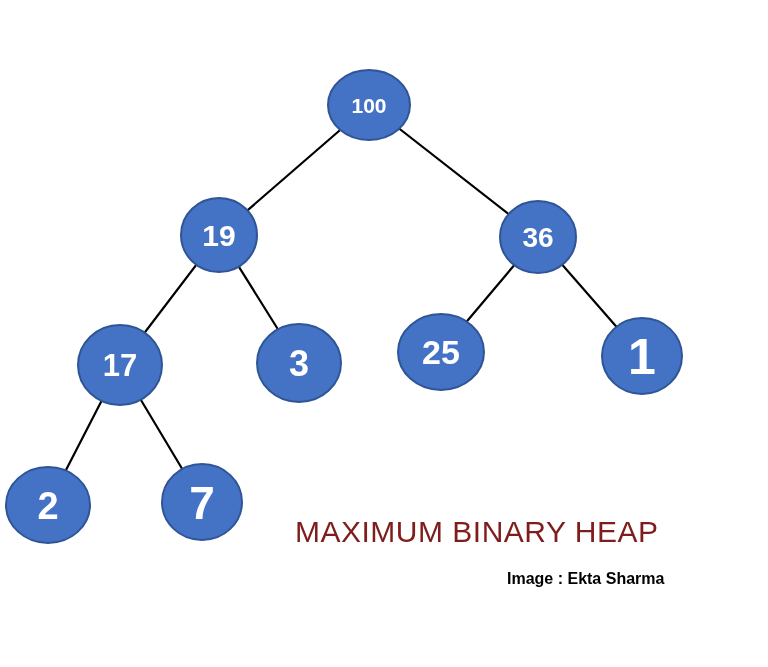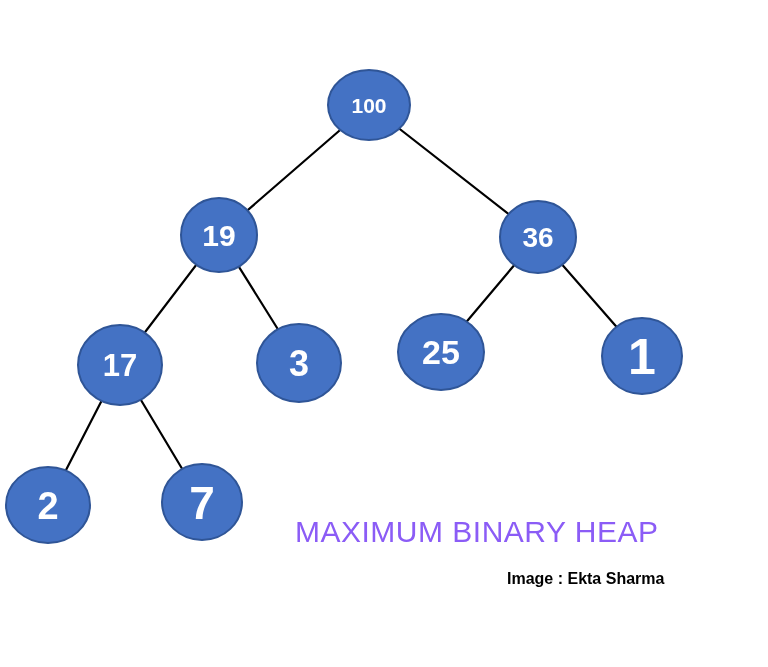--- a/index.html
+++ b/index.html
@@ -31,21 +31,21 @@
     font-family: "Liberation Sans", sans-serif;
     font-weight: bold;
     text-anchor: middle;
   }
   .diagram-title {
     position: absolute;
     left: 295px;
     top: 515px;
     font-size: 30px;
     font-weight: normal;
-    color: #8b5cf6;
+    color: #7f1d1d;
     letter-spacing: 0.5px;
     white-space: nowrap;
   }
   .image-credit {
     position: absolute;
     left: 507px;
     top: 570px;
     font-size: 16px;
     font-weight: 600;
     color: #000000;

